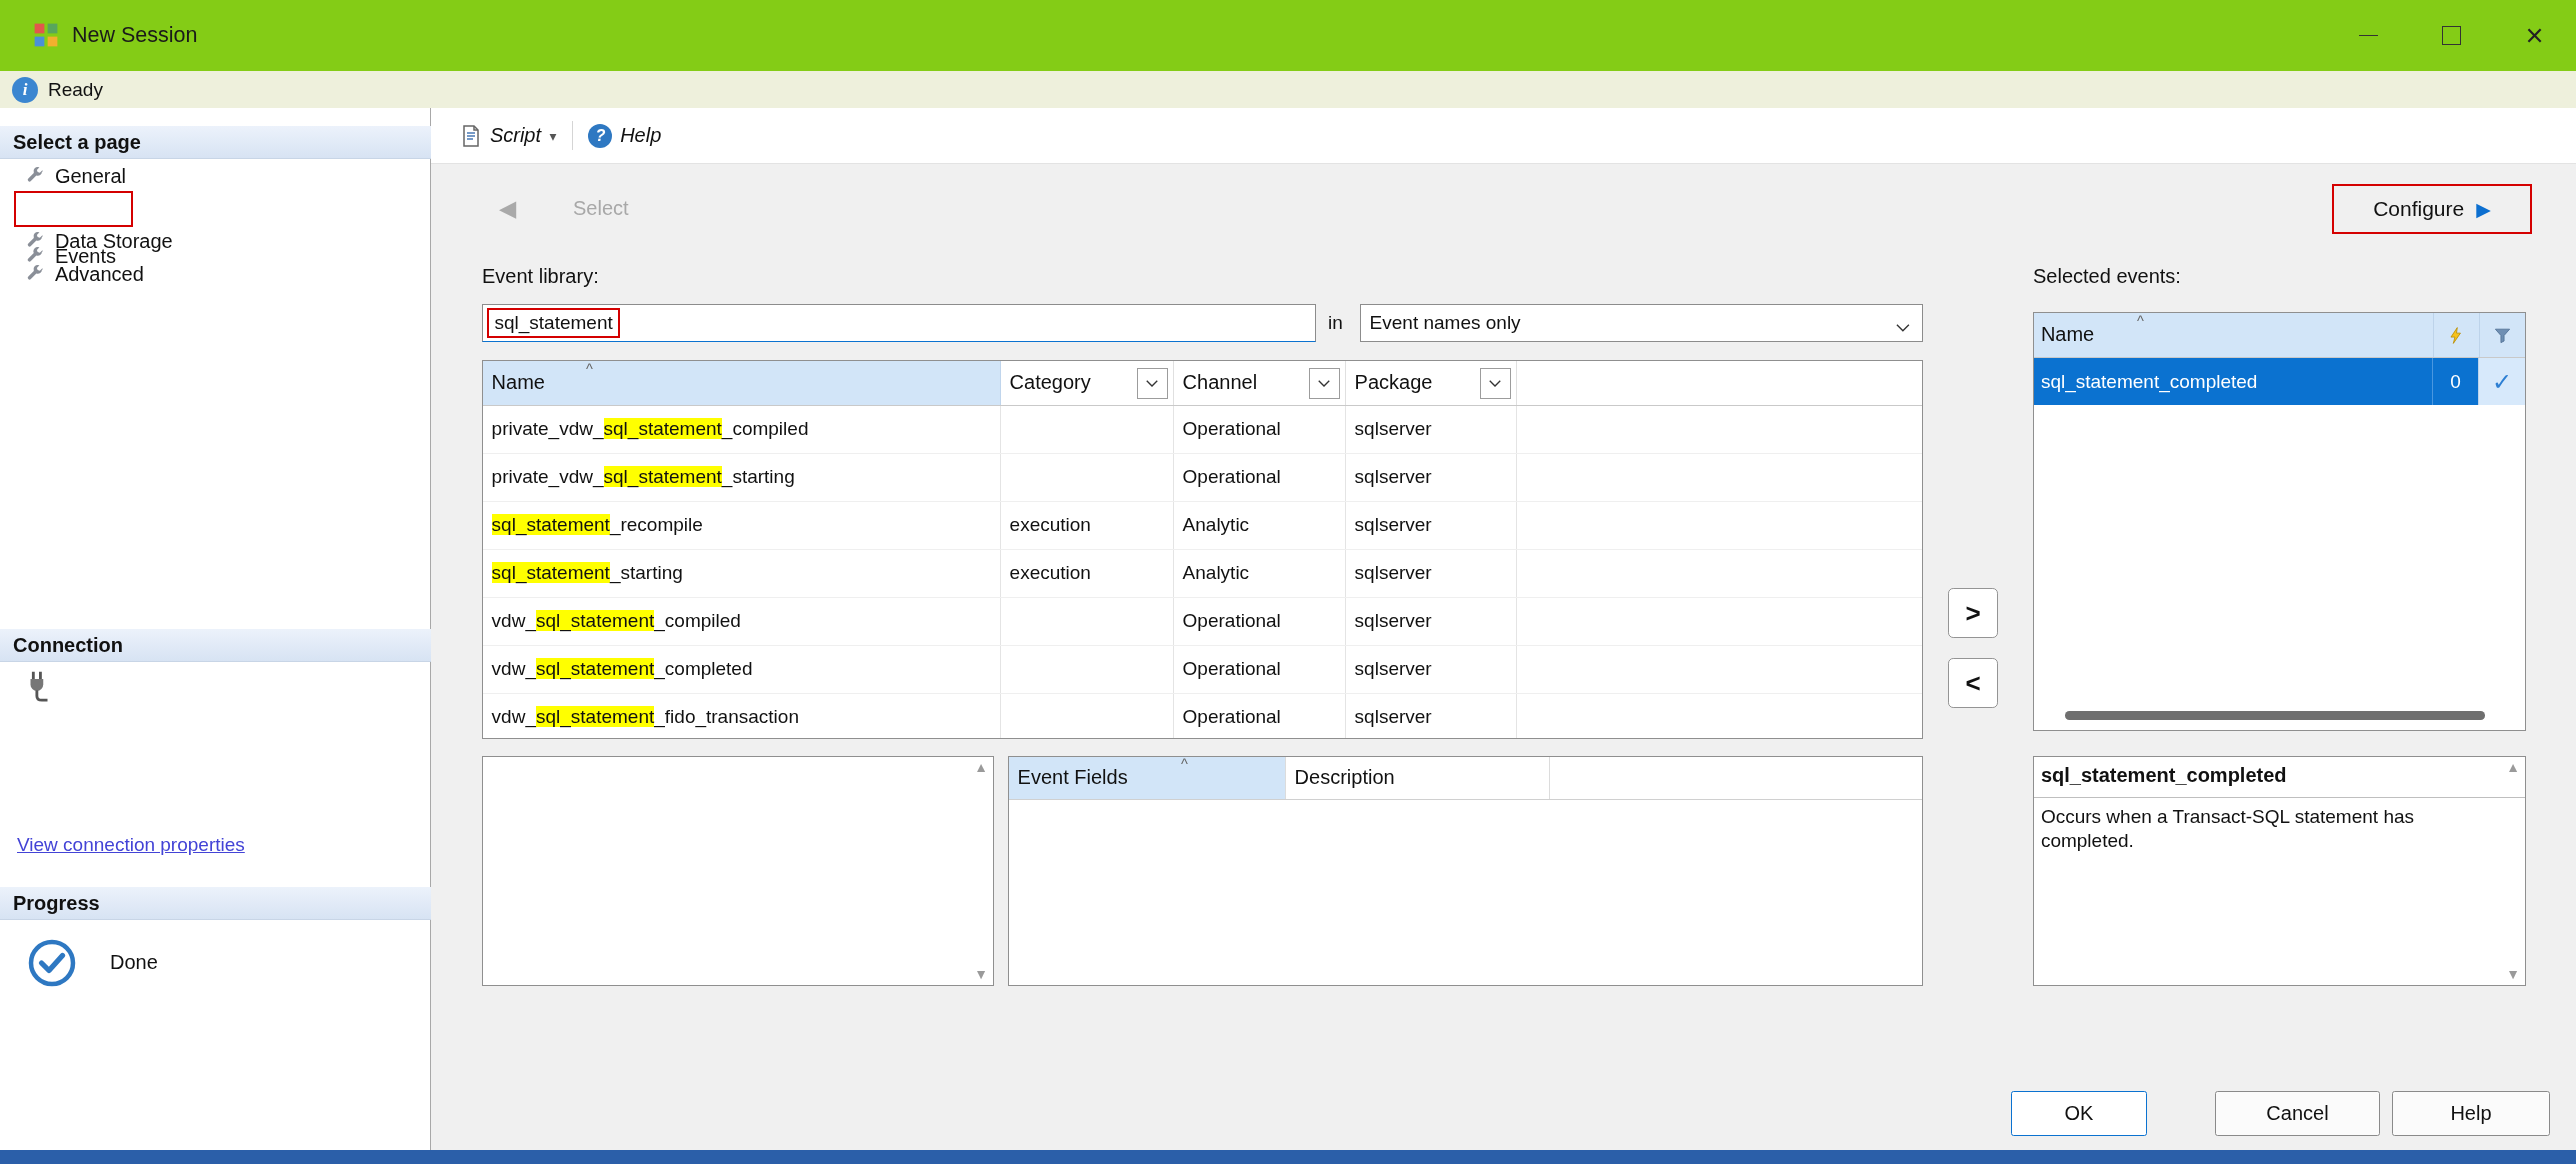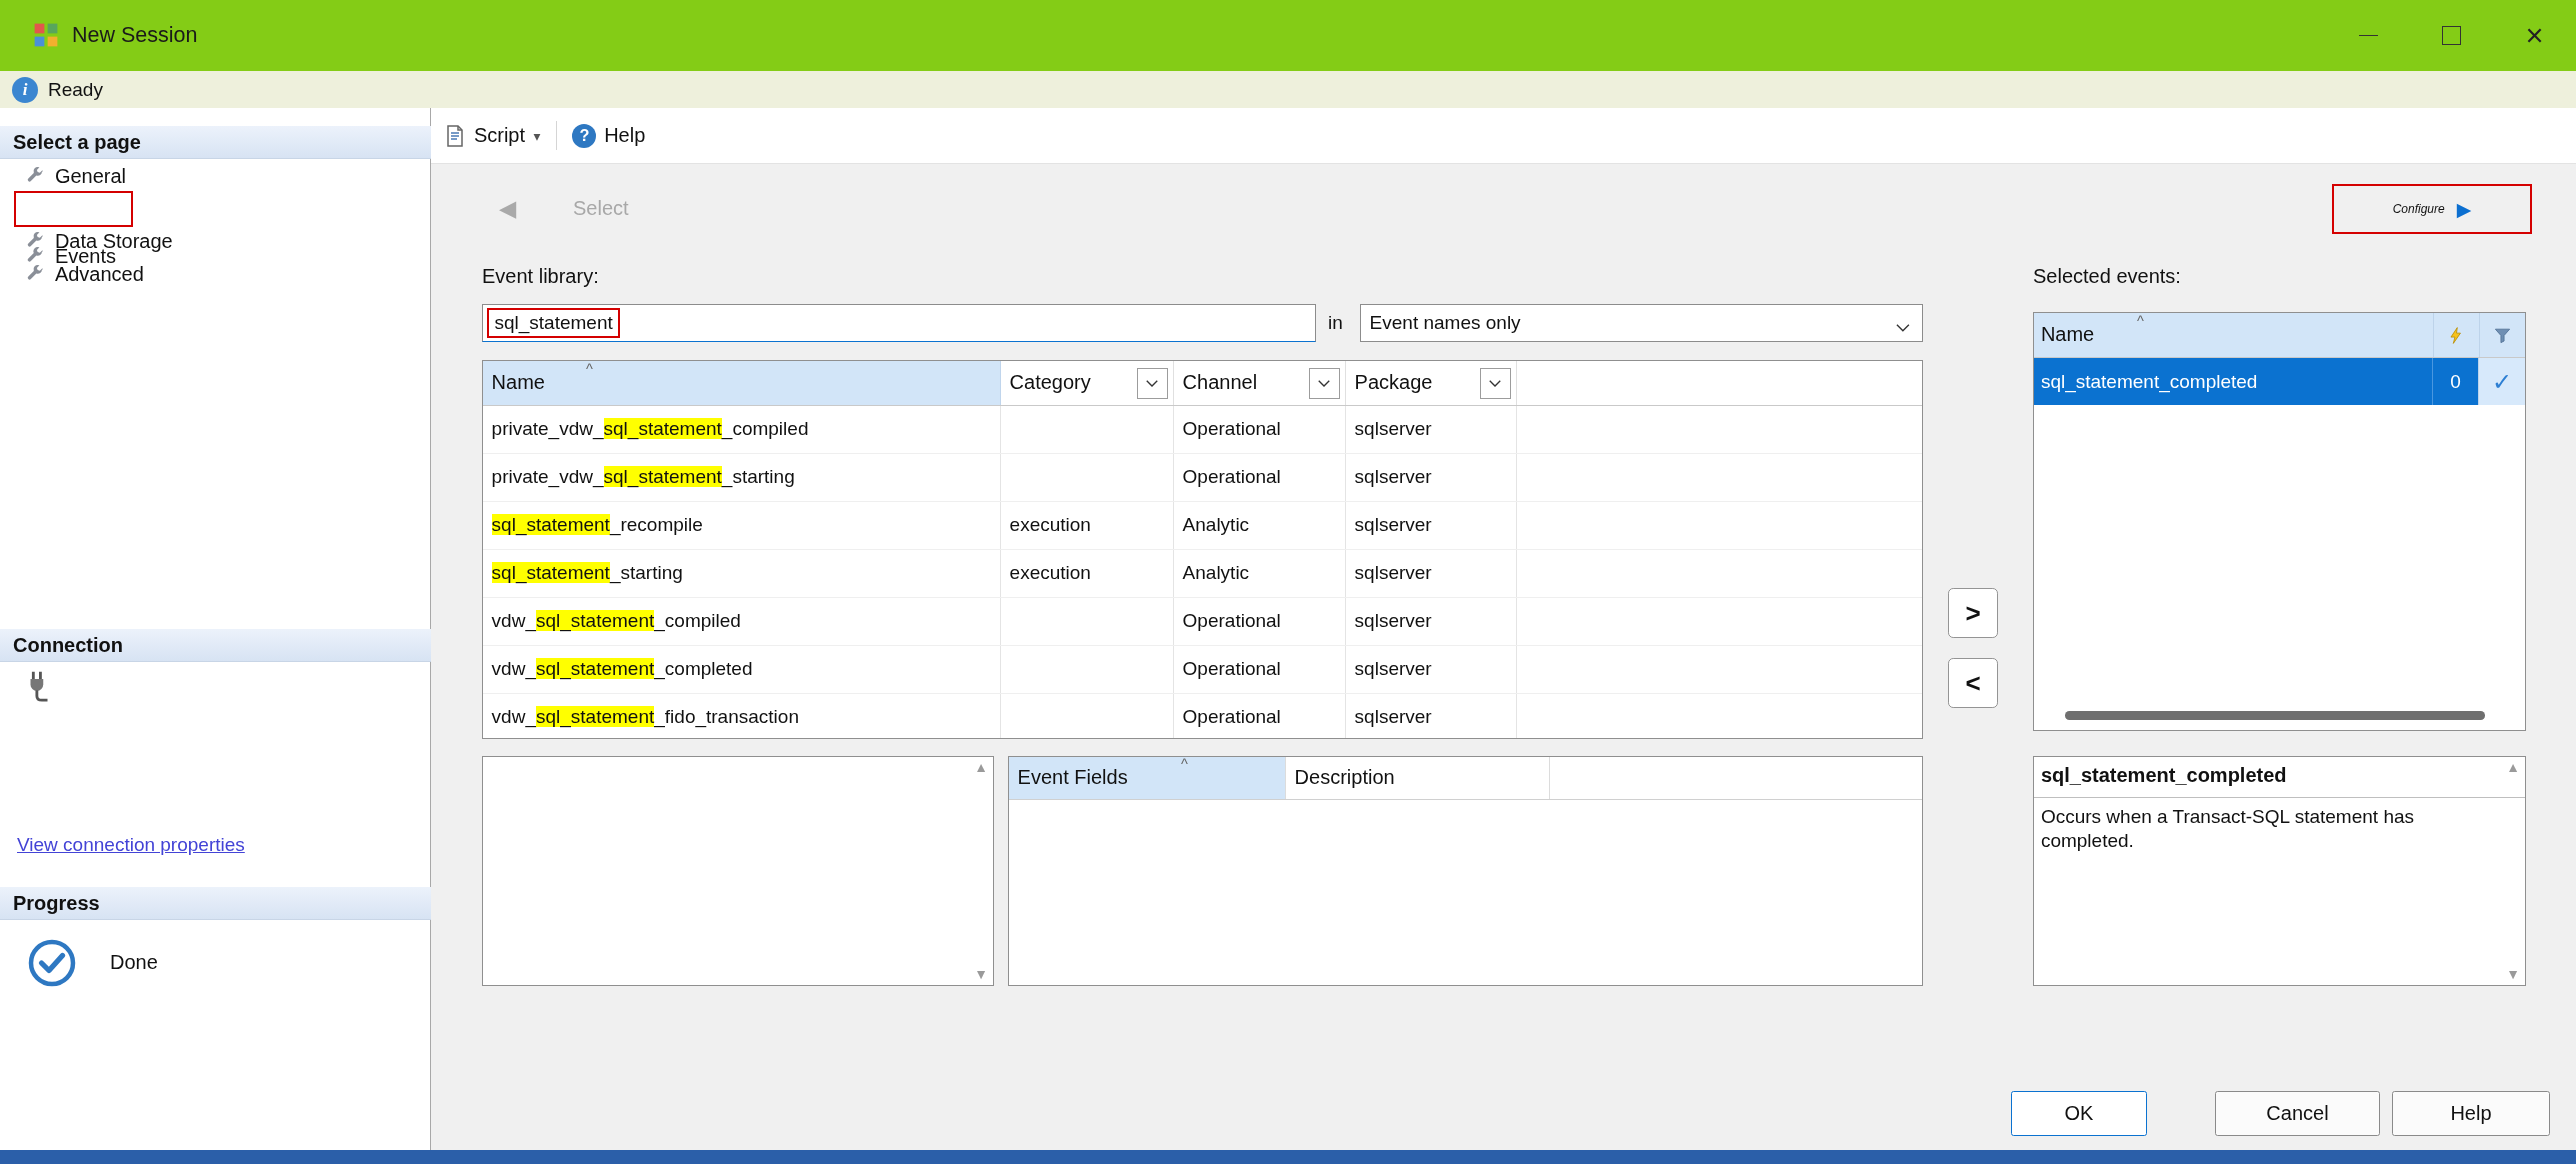--- a/index.html
+++ b/index.html
@@ -36,34 +36,34 @@
   #si-general{top:52px;}
   #si-events{top:84px;margin-top:48px;}
   #si-storage{top:117px;}
   #si-advanced{top:150px;}
   #evt-redbox{left:13.8px;top:83px;width:119px;height:36px;border:2.6px solid #d40000;box-sizing:border-box;pointer-events:none;}
   #conn-icon{left:22.4px;top:561px;width:34px;height:34px;}
   #conn-link{left:17px;top:726px;font-size:19px;color:#4343d6;text-decoration:underline;cursor:pointer;}
   #done-icon{left:27.5px;top:831px;width:48px;height:48px;}
   #done-text{left:110px;top:843px;font-size:20px;}
   
-  #toolbar{left:431px;top:108px;width:2145px;height:56px;background:#fff;display:flex;align-items:center;padding-left:12px;box-sizing:border-box;border-bottom:0.9px solid #e3e3e3;}
+  #toolbar{left:431px;top:108px;width:2145px;height:56px;background:#fff;display:flex;align-items:center;padding-left:28px;box-sizing:border-box;border-bottom:0.9px solid #e3e3e3;font-style:italic;}
   #tb-script-label{margin-left:6.9px;font-size:20px;}
   #tb-caret{margin-left:8.6px;font-size:13.8px;color:#555;}
   #tb-sep{width:0.9px;height:29px;background:#d5d5d5;margin:0 15.5px;}
   #tb-help-icon{width:24px;height:24px;border-radius:50%;background:#2e78c2;color:#fff;font-weight:bold;font-size:16.3px;display:flex;align-items:center;justify-content:center;}
   #tb-help-label{margin-left:7.7px;font-size:20px;}
   
   #main{left:431px;top:164px;width:2145px;height:986px;background:#f0f0f0;}
   #back-arrow{left:68px;top:31px;font-size:22.4px;color:#a9a9a9;}
   #back-label{left:142px;top:33px;font-size:20px;color:#a8a8a8;}
   #instruction{left:636px;top:33px;width:860px;text-align:center;font-size:20px;color:#111;}
   #configure-box{left:1901px;top:20px;width:200px;height:50px;border:2.6px solid #d40000;box-sizing:border-box;
     display:flex;align-items:center;justify-content:center;gap:12px;cursor:pointer;}
-  #configure-label{font-size:12px;font-style:italic;}
+  #configure-label{font-size:21px;}
   #configure-arrow{font-size:19px;color:#0c6fd0;}
   #lib-label{left:51px;top:101px;font-size:20px;}
   #lib-input{left:51px;top:140px;width:834px;height:38px;background:#fff;border:0.9px solid #8c8c8c;border-bottom:1.7px solid #0b72d0;
     box-sizing:border-box;display:flex;align-items:center;padding-left:4.3px;}
   #lib-input-text{border:2.6px solid #d40000;padding:1.7px 5.2px;font-size:19px;}
   #lib-in{left:897px;top:148px;font-size:19px;}
   #lib-combo{left:929px;top:140px;width:563px;height:38px;background:#fff;border:0.9px solid #8c8c8c;box-sizing:border-box;}
   #lib-combo-text{position:absolute;left:8.6px;top:0;line-height:36px;font-size:19px;}
   #lib-combo-chev{position:absolute;right:12px;top:14.6px;}
   

